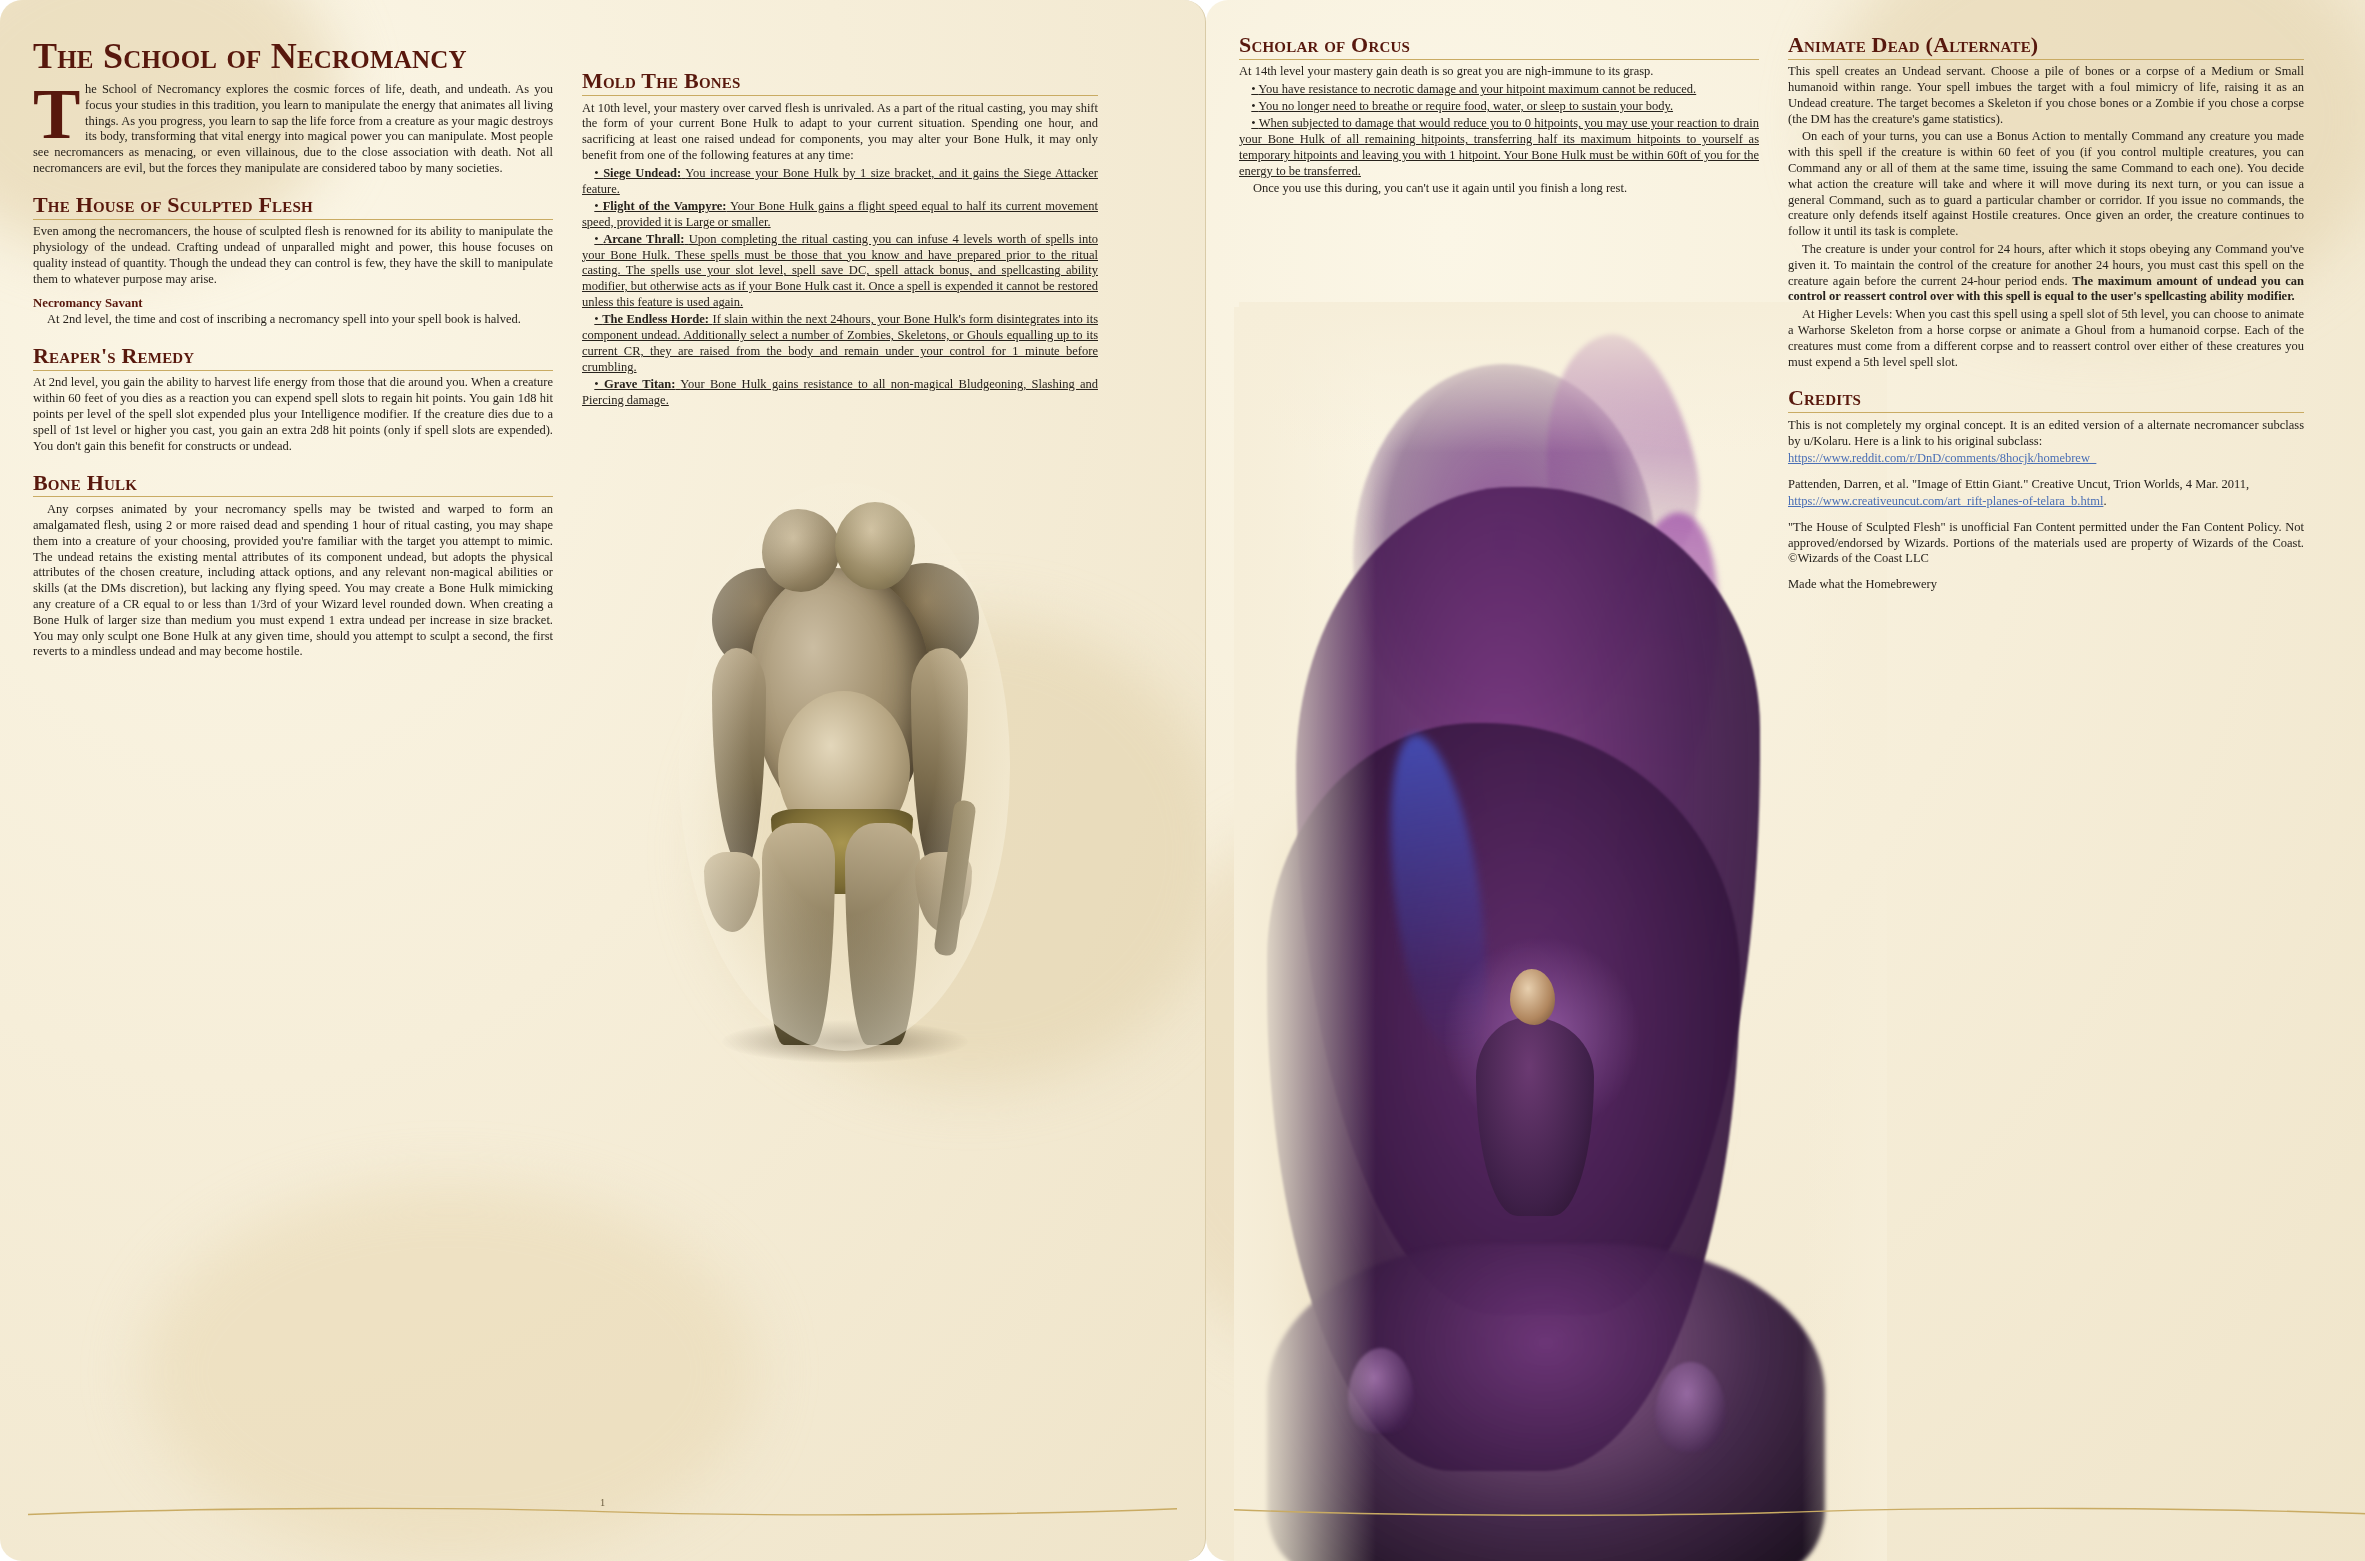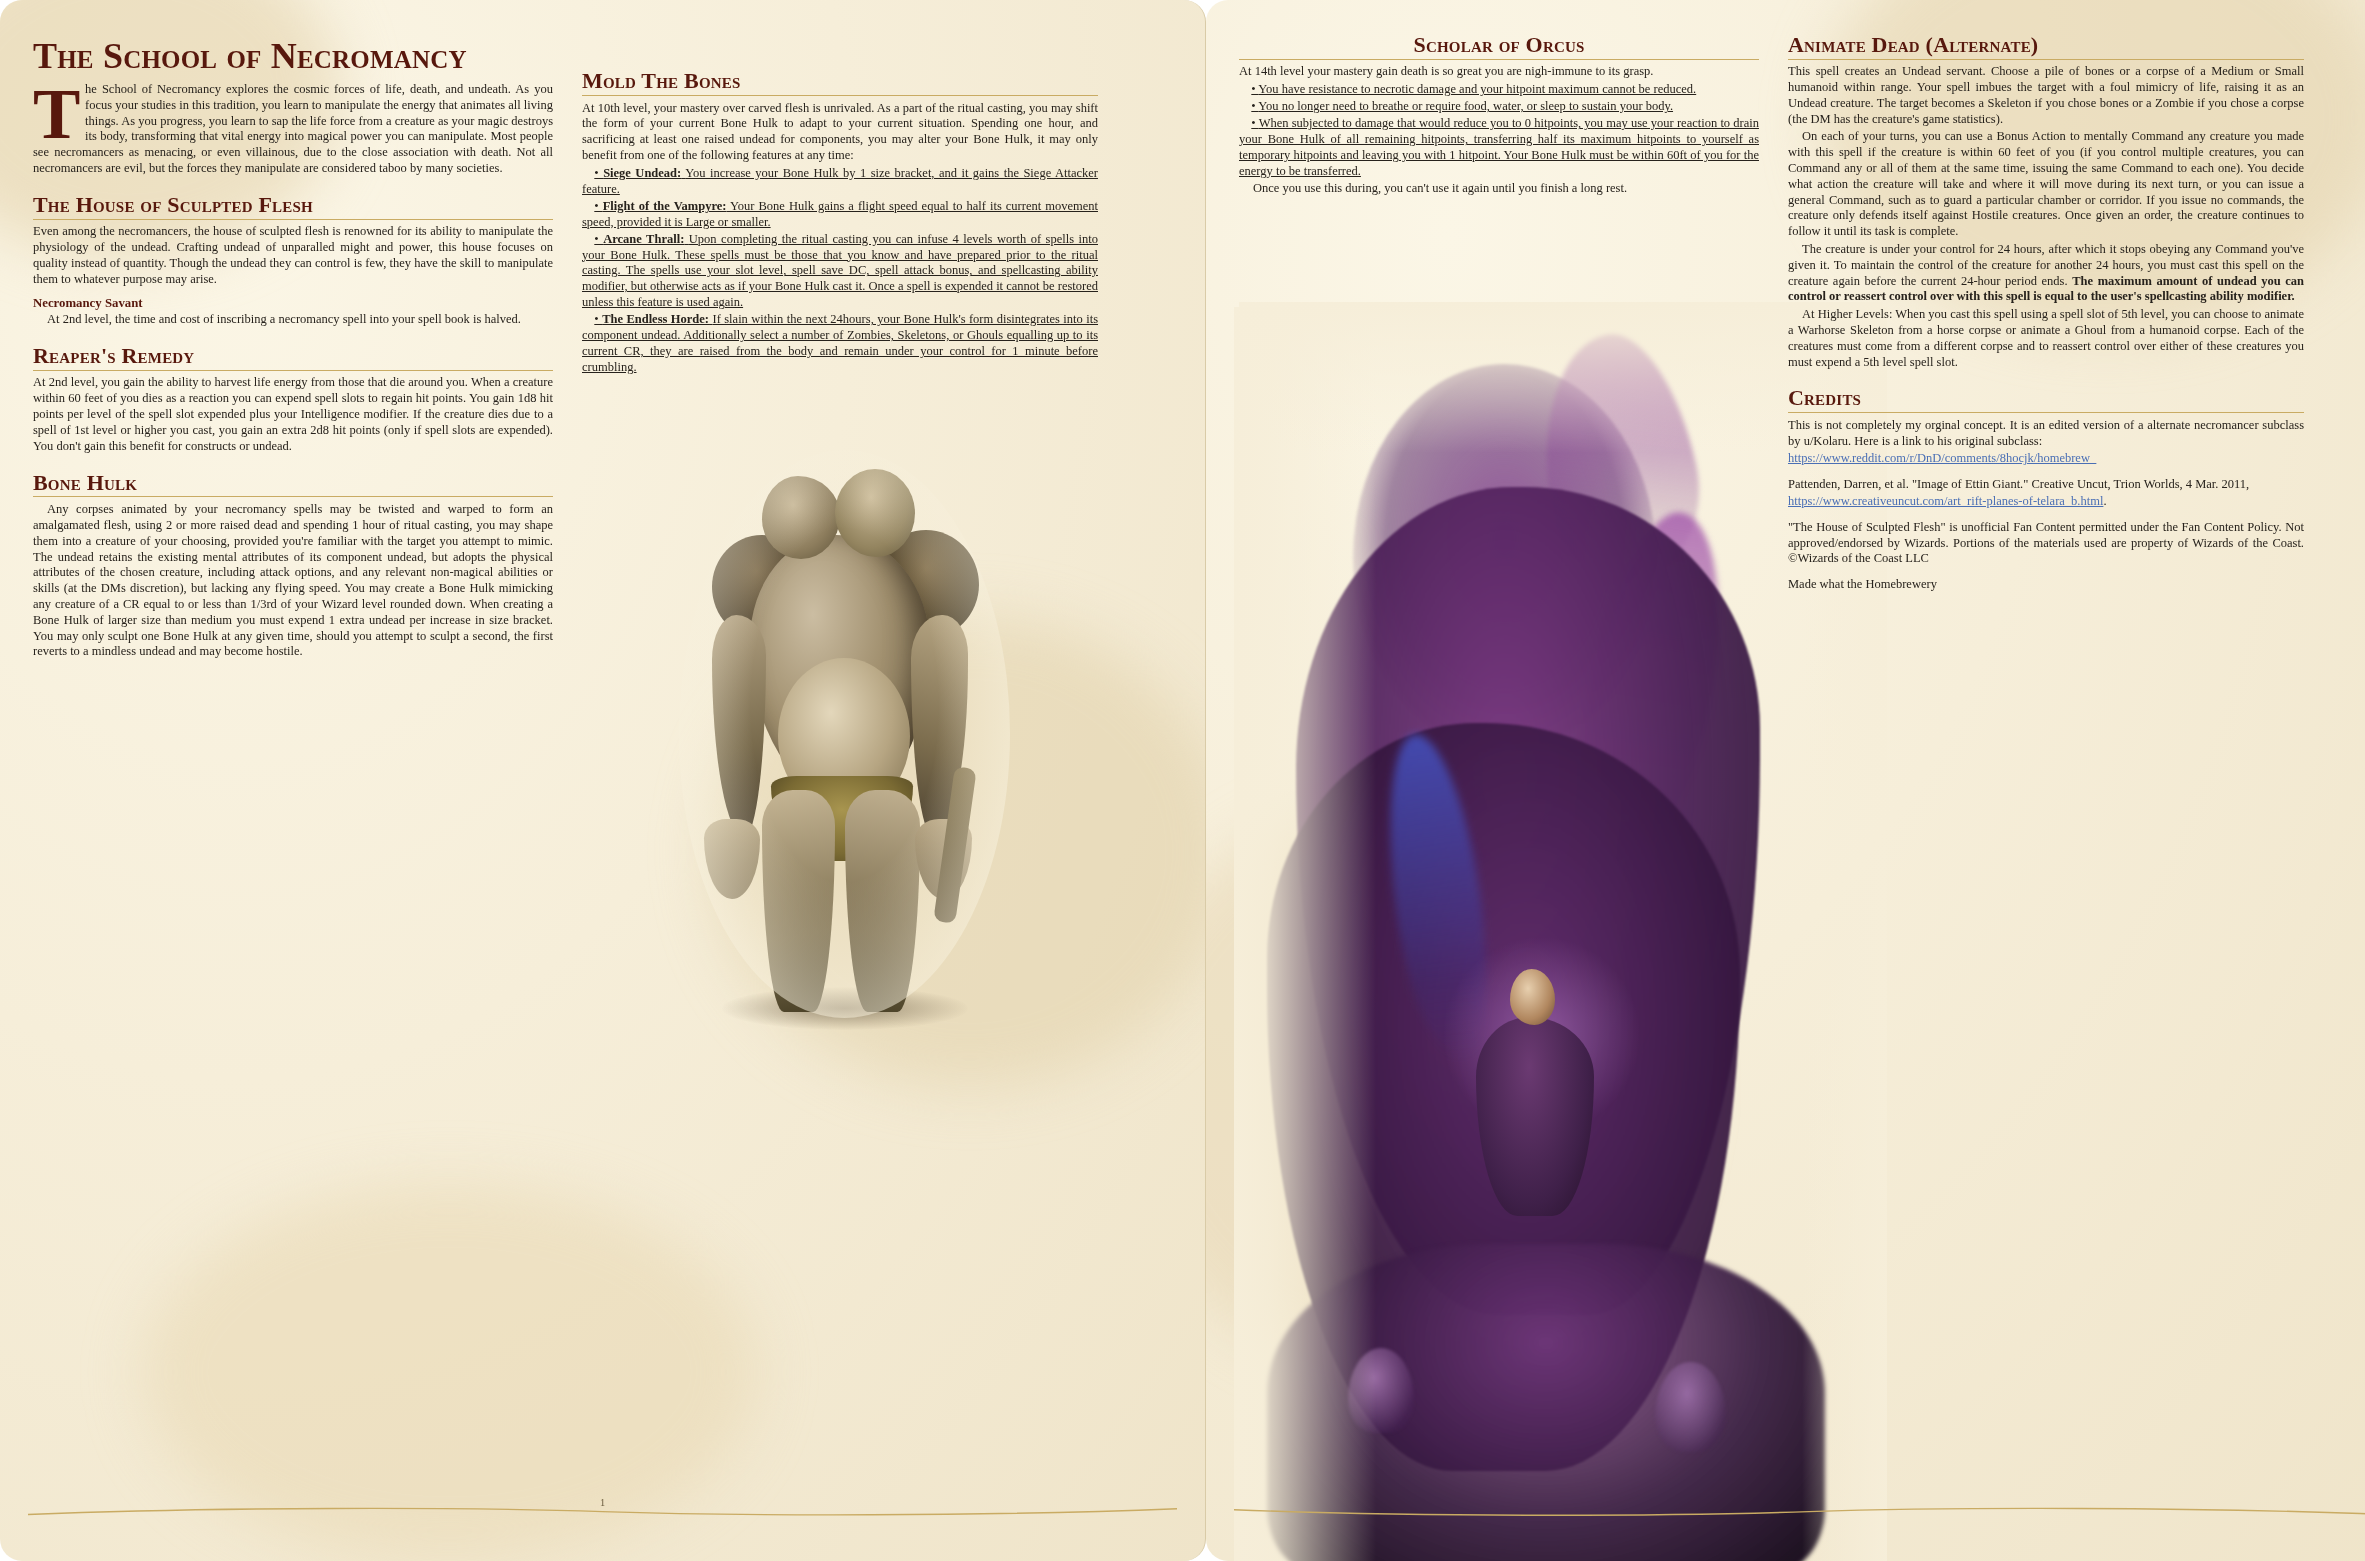--- a/index.html
+++ b/index.html
@@ -383,20 +383,21 @@
         </div>
 
         <div class="col narrow">
           <h2 class="section rule" style="margin-top:41px;">Mold The Bones</h2>
           <p>At 10th level, your mastery over carved flesh is unrivaled. As a part of the ritual casting, you may shift the form of your current Bone Hulk to adapt to your current situation. Spending one hour, and sacrificing at least one raised undead for components, you may alter your Bone Hulk, it may only benefit from one of the following features at any time:</p>
 
           <p class="bullet"><span class="b">Siege Undead:</span> <span>You increase your Bone Hulk by 1 size bracket, and it gains the Siege Attacker feature.</span></p>
           <p class="bullet"><span class="b">Flight of the Vampyre:</span> <span>Your Bone Hulk gains a flight speed equal to half its current movement speed, provided it is Large or smaller.</span></p>
           <p class="bullet"><span class="b">Arcane Thrall:</span> <span>Upon completing the ritual casting you can infuse 4 levels worth of spells into your Bone Hulk. These spells must be those that you know and have prepared prior to the ritual casting. The spells use your slot level, spell save DC, spell attack bonus, and spellcasting ability modifier, but otherwise acts as if your Bone Hulk cast it. Once a spell is expended it cannot be restored unless this feature is used again.</span></p>
           <p class="bullet"><span class="b">The Endless Horde:</span> <span>If slain within the next 24hours, your Bone Hulk's form disintegrates into its component undead. Additionally select a number of Zombies, Skeletons, or Ghouls equalling up to its current CR, they are raised from the body and remain under your control for 1 minute before crumbling.</span></p>
+          <p class="bullet"><span class="b">Grave Titan:</span> <span>Your Bone Hulk gains resistance to all non-magical Bludgeoning, Slashing and Piercing damage.</span></p>
 
           <div class="art art-ettin">
             <div class="ettin">
               <div class="e-shape e-shadow"></div>
               <div class="e-shape e-shoulder-l"></div>
               <div class="e-shape e-shoulder-r"></div>
               <div class="e-shape e-torso"></div>
               <div class="e-shape e-belly"></div>
               <div class="e-shape e-head-l"></div>
               <div class="e-shape e-head-r"></div>
@@ -425,21 +426,21 @@
   </div>
 
   <div class="page right">
     <div class="blotch" style="left:615px; top:-95px; width:568px; height:426px; background:rgba(226,208,168,0.5);"></div>
     <div class="blotch" style="left:-95px; top:804px; width:568px; height:568px; background:rgba(224,205,164,0.4);"></div>
 
     <div class="page-inner">
       <div class="cols">
 
         <div class="col">
-          <h2 class="section rule" style="margin-top:4.7px;text-align:center;">Scholar of Orcus</h2>
+          <h2 class="section rule" style="margin-top:4.7px;">Scholar of Orcus</h2>
           <p>At 14th level your mastery gain death is so great you are nigh-immune to its grasp.</p>
           <p class="bullet"><span>You have resistance to necrotic damage and your hitpoint maximum cannot be reduced.</span></p>
           <p class="bullet"><span>You no longer need to breathe or require food, water, or sleep to sustain your body.</span></p>
           <p class="bullet"><span>When subjected to damage that would reduce you to 0 hitpoints, you may use your reaction to drain your Bone Hulk of all remaining hitpoints, transferring half its maximum hitpoints to yourself as temporary hitpoints and leaving you with 1 hitpoint. Your Bone Hulk must be within 60ft of you for the energy to be transferred.</span></p>
           <p class="indent">Once you use this during, you can't use it again until you finish a long rest.</p>
 
           <div class="art-orcus">
             <div class="orcus">
               <div class="o-shape o-cloud-top"></div>
               <div class="o-shape o-wisp1"></div>

